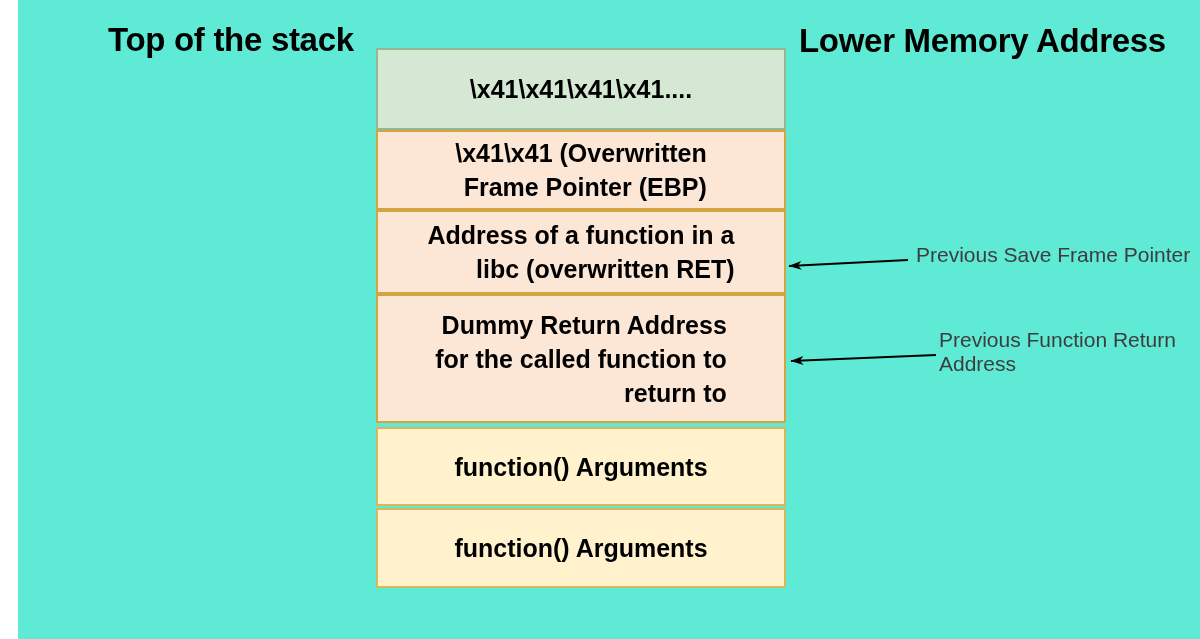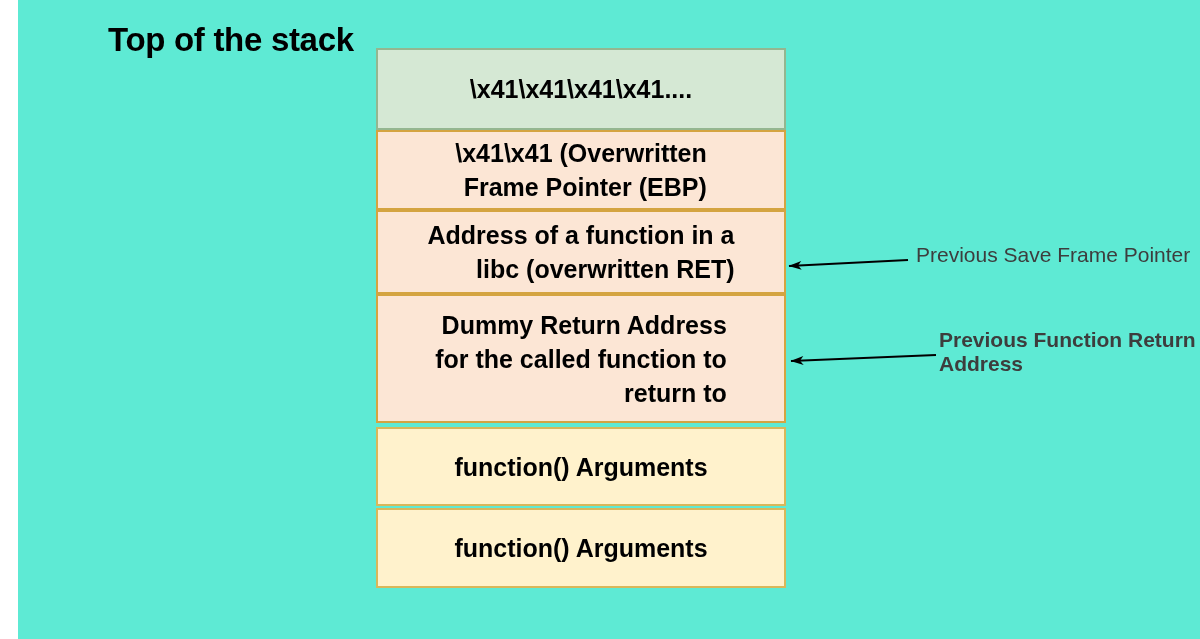--- a/index.html
+++ b/index.html
@@ -66,39 +66,40 @@
     height: 639px;
     pointer-events: none;
   }
 </style>
 </head>
 <body>
 
 <div class="canvas">
 
   <div class="corner-label lbl-top-left">Top of the stack</div>
+  <div class="corner-label lbl-top-right">Lower Memory Address</div>
 
   <div class="stack-cell cell-1" style="background-color: rgb(213, 232, 212); border-color: rgb(148, 182, 144);">\x41\x41\x41\x41....</div>
 
   <div class="stack-cell cell-2" style="background-color: rgb(252, 230, 213); border-color: rgb(212, 164, 65);">\x41\x41 (Overwritten
 Frame Pointer (EBP)</div>
 
   <div class="stack-cell cell-4" style="background-color: rgb(252, 230, 213); border-color: rgb(212, 164, 65);">Dummy Return Address
 for the called function to
 return to</div>
 
   <div class="stack-cell cell-3" style="background-color: rgb(252, 230, 213); border-color: rgb(212, 164, 65);">Address of a function in a
 libc (overwritten RET)</div>
 
   <div class="stack-cell cell-5" style="background-color: rgb(255, 242, 204); border-color: rgb(216, 183, 90);">function() Arguments</div>
 
   <div class="stack-cell cell-6" style="background-color: rgb(255, 242, 204); border-color: rgb(216, 183, 90);">function() Arguments</div>
 
   <div class="annotation ann-1" style="color: rgb(61, 61, 61);">Previous Save Frame Pointer</div>
-  <div class="annotation ann-2" style="color: rgb(61, 61, 61); font-weight: bold;">Previous Function Return
+  <div class="annotation ann-2" style="color: rgb(61, 61, 61);">Previous Function Return
 Address</div>
 
   <svg class="arrows-overlay" viewBox="0 0 1200 639" xmlns="http://www.w3.org/2000/svg">
     <defs>
       <marker id="arrowhead" viewBox="0 0 14 10" refX="13" refY="5" markerWidth="14" markerHeight="10" orient="auto" markerUnits="userSpaceOnUse">
         <path d="M0.5,0.5 L13.5,5 L0.5,9.5 L4,5 Z" fill="#000000"></path>
       </marker>
     </defs>
     <line x1="890" y1="260" x2="771" y2="266" stroke-width="1.8" marker-end="url(#arrowhead)" stroke="#000000"></line>
     <line x1="918" y1="355" x2="773" y2="361" stroke-width="1.8" marker-end="url(#arrowhead)" stroke="#000000"></line>

